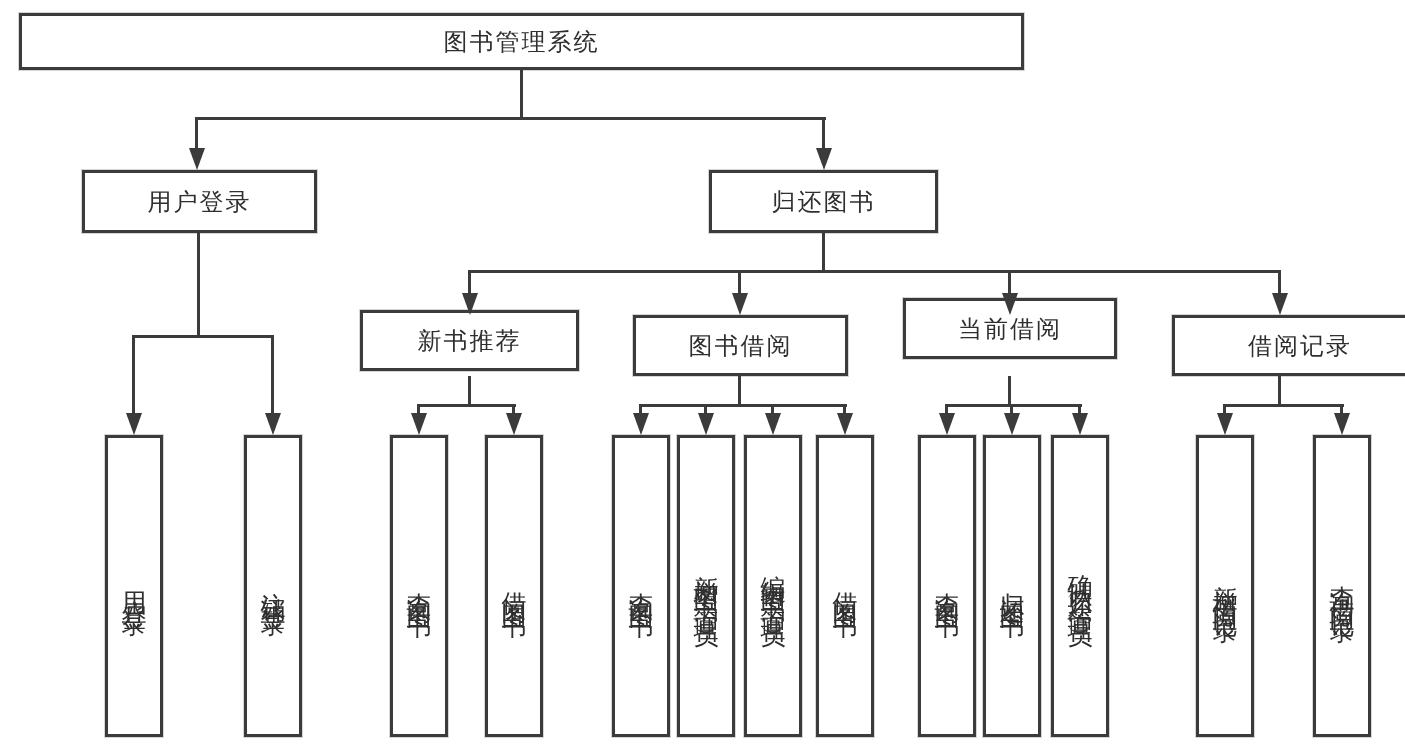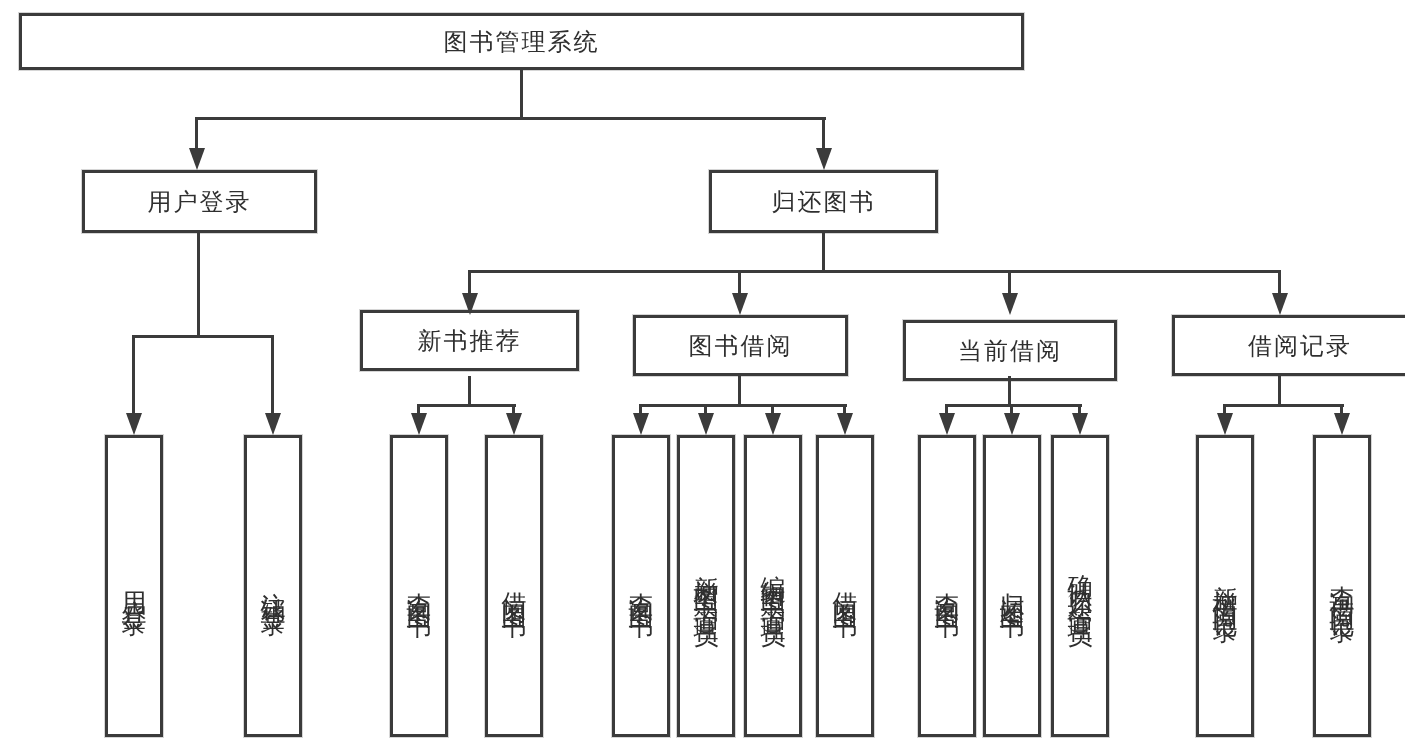--- a/index.html
+++ b/index.html
@@ -63,21 +63,21 @@
   <div class="node" style="left:709px;top:170px;width:229px;height:63px;">
     <span class="label">归还图书</span>
   </div>
 
   <div class="node" style="left:360px;top:310px;width:219px;height:61px;">
     <span class="label">新书推荐</span>
   </div>
   <div class="node" style="left:633px;top:315px;width:215px;height:61px;">
     <span class="label">图书借阅</span>
   </div>
-  <div class="node" style="left:903px;top:320px;width:214px;height:61px;">
+  <div class="node" style="left:903px;top:298px;width:214px;height:61px;">
     <span class="label">当前借阅</span>
   </div>
   <div class="node" style="left:1172px;top:315px;width:256px;height:61px;">
     <span class="label">借阅记录</span>
   </div>
 
   <div class="node leaf" style="left:105px;top:435px;width:58px;height:302px;">
     <span class="label">用户登录</span>
   </div>
   <div class="node leaf" style="left:244px;top:435px;width:58px;height:302px;">

